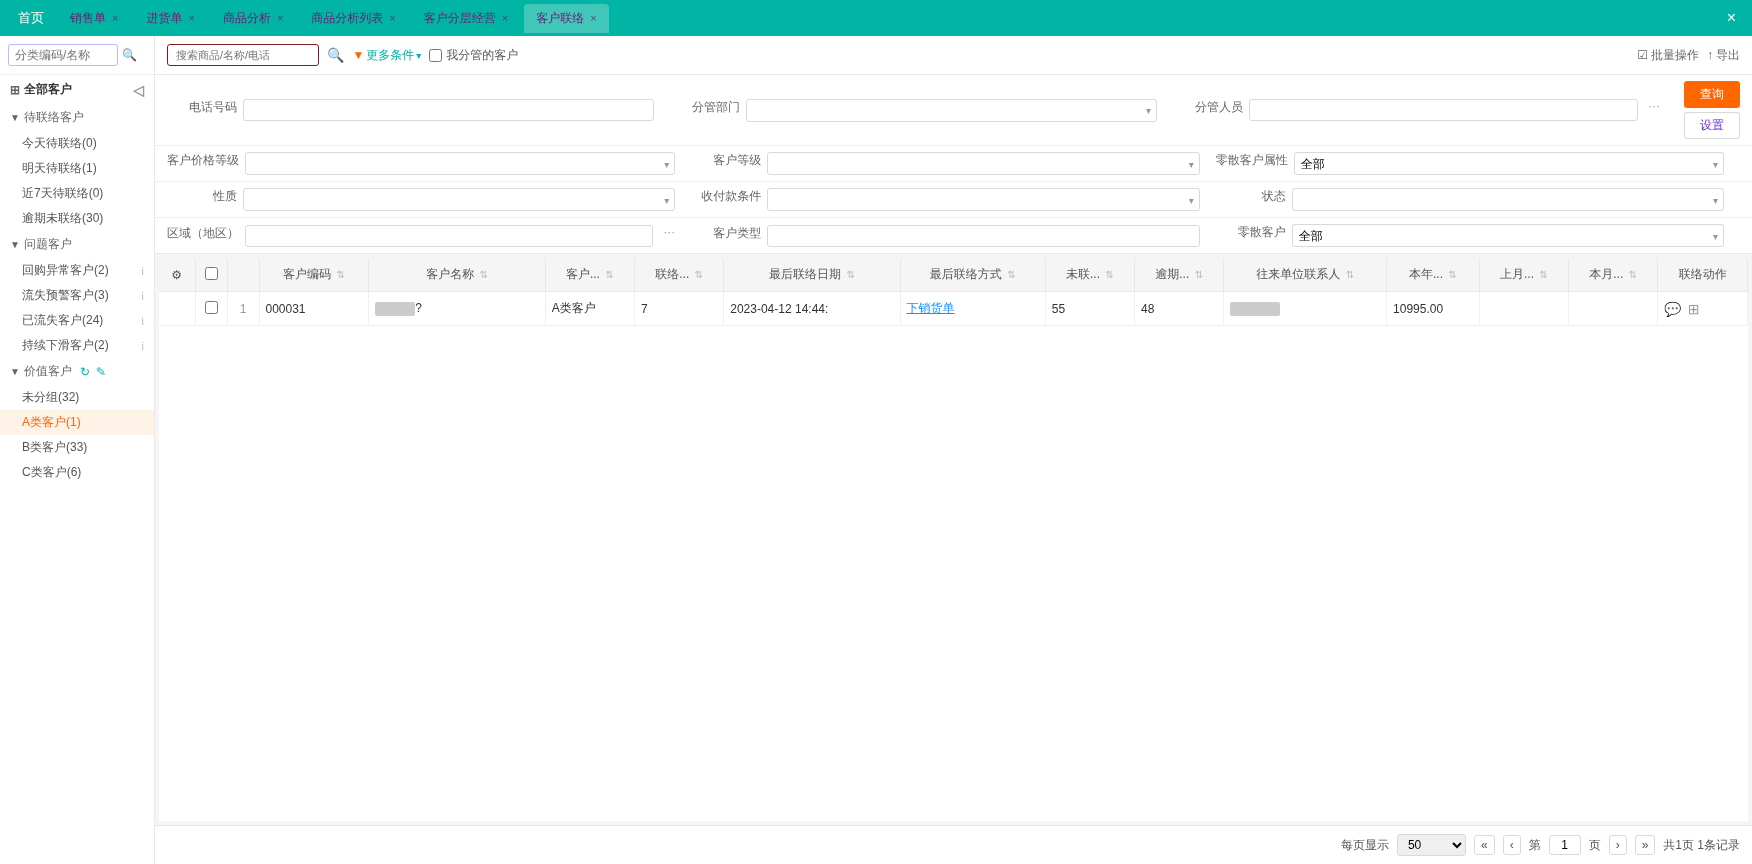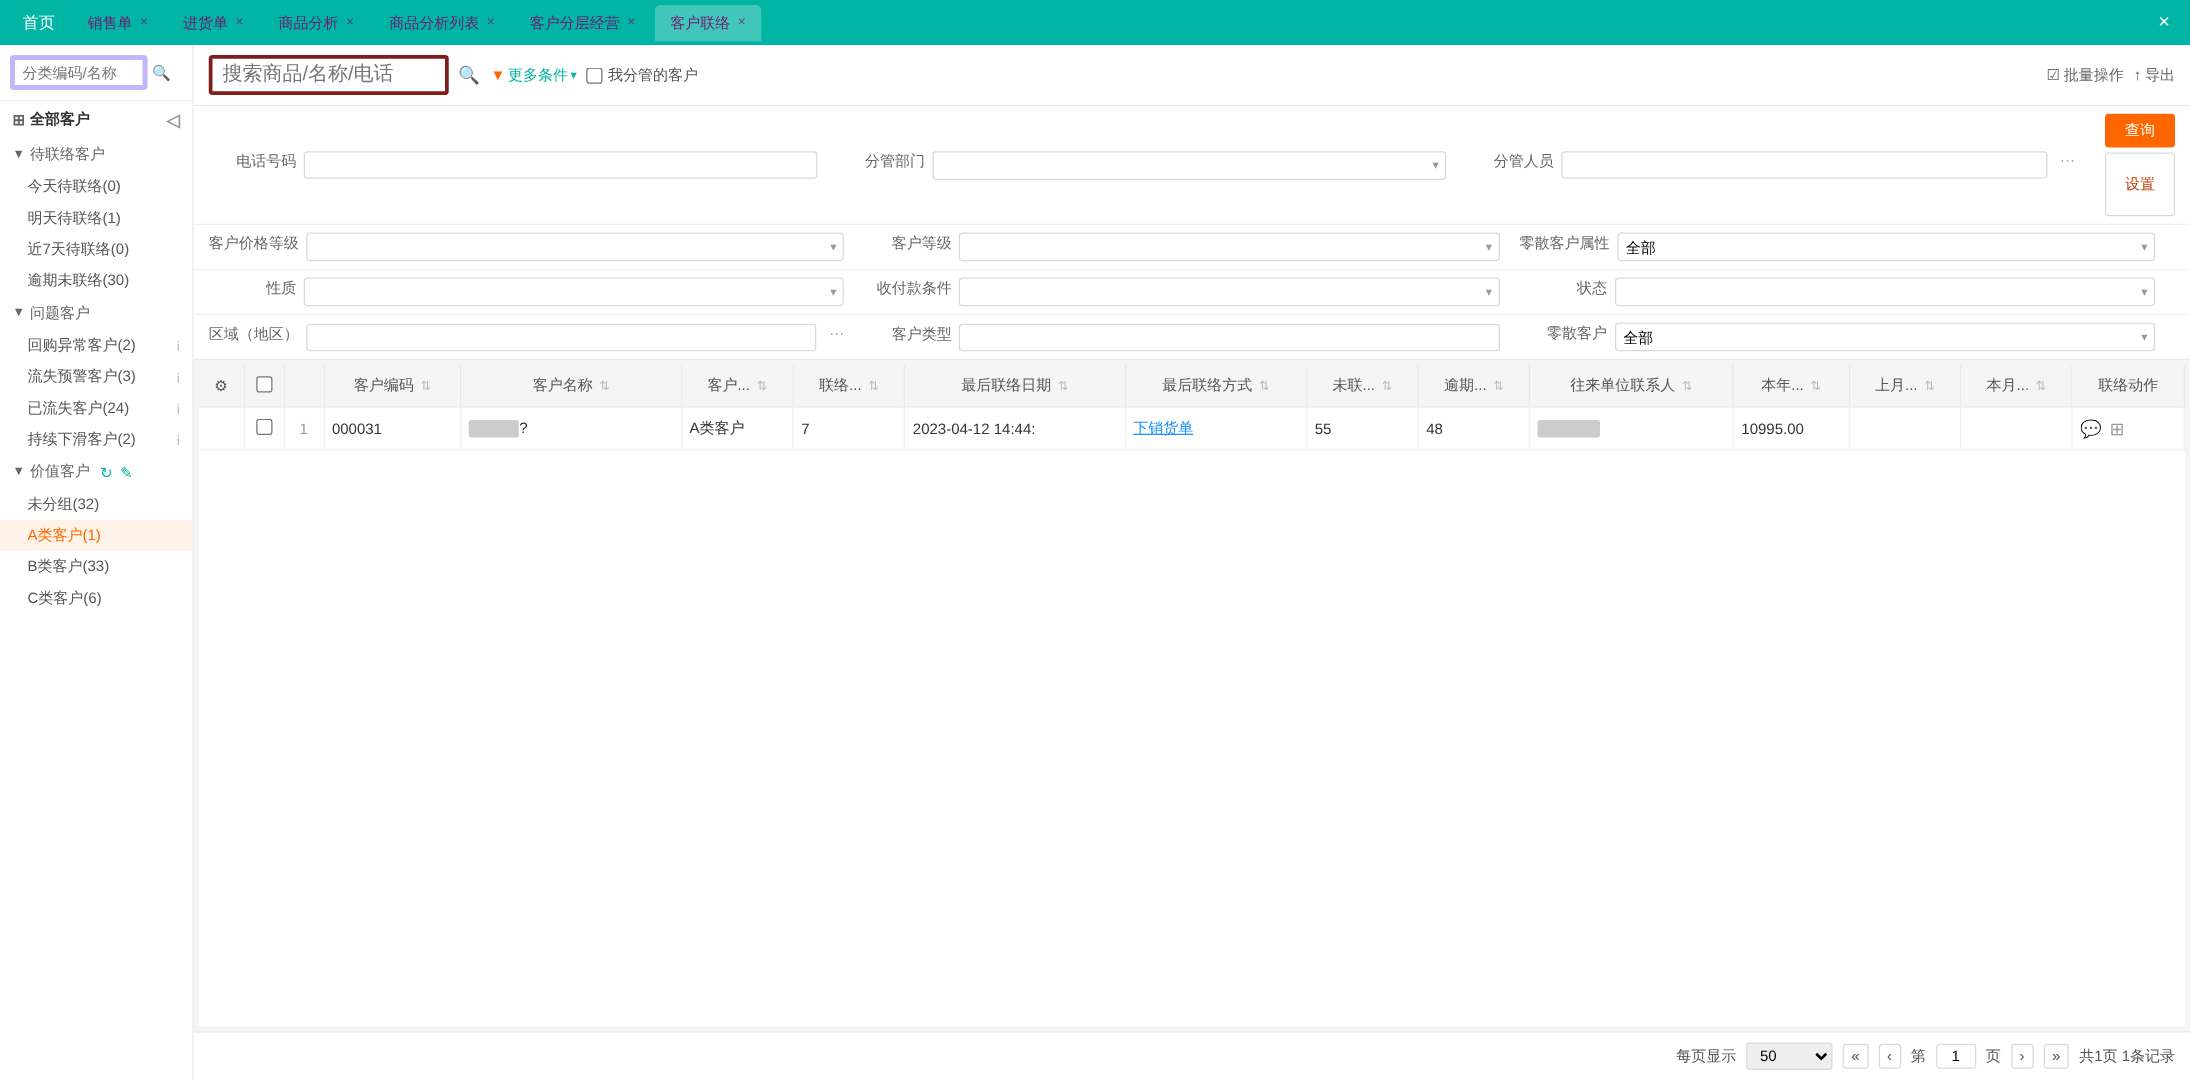--- a/index.html
+++ b/index.html
@@ -44,21 +44,21 @@
       overflow-y: auto;
       flex-shrink: 0;
     }
     .sidebar-search {
       padding: 8px;
       display: flex;
       align-items: center;
       border-bottom: 1px solid #f0f0f0;
     }
     .sidebar-search input {
-      border: 4px solid #c4b5fd;
+      border: 1px solid #c4b5fd;
       border-radius: 3px;
       padding: 3px 6px;
       width: 110px;
       font-size: 12px;
       outline: none;
     }
     .sidebar-search .search-icon { margin-left: 4px; color: #999; cursor: pointer; }
     
     .sidebar-section-header {
       display: flex;
@@ -107,25 +107,25 @@
     
     .filter-bar {
       background: #fff;
       padding: 8px 12px;
       display: flex;
       align-items: center;
       gap: 8px;
       border-bottom: 1px solid #e8e8e8;
     }
     .filter-search-input {
-      border: 3px solid #7f1d1d;
+      border: 1px solid #7f1d1d;
       border-radius: 3px;
       padding: 4px 8px;
-      width: 192px;
-      font-size: 16px;
+      width: 152px;
+      font-size: 11px;
       outline: none;
     }
     .filter-icon { color: #00b5a3; cursor: pointer; font-size: 14px; }
     .more-conditions {
       color: #00b5a3;
       cursor: pointer;
       display: flex;
       align-items: center;
       gap: 2px;
     }
@@ -222,24 +222,24 @@
       background: #ff6600;
       color: #fff;
       border: none;
       border-radius: 3px;
       padding: 5px 16px;
       cursor: pointer;
       font-size: 12px;
     }
     .setting-btn {
       background: #fff;
-      color: #c2410c;
+      color: #6d28d9;
       border: 1px solid #d9d9d9;
       border-radius: 3px;
-      padding: 16px 12px;
+      padding: 4px 12px;
       cursor: pointer;
       font-size: 12px;
     }
     .btn-group { display: flex; flex-direction: column; gap: 4px; padding-left: 8px; }
     
     
     .table-container {
       flex: 1;
       background: #fff;
       margin: 4px;

